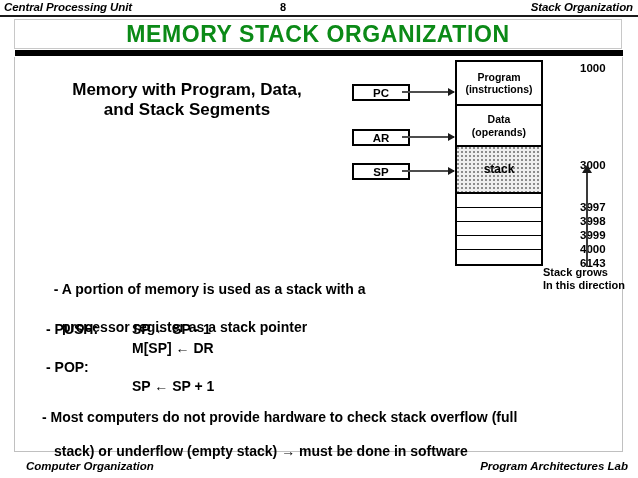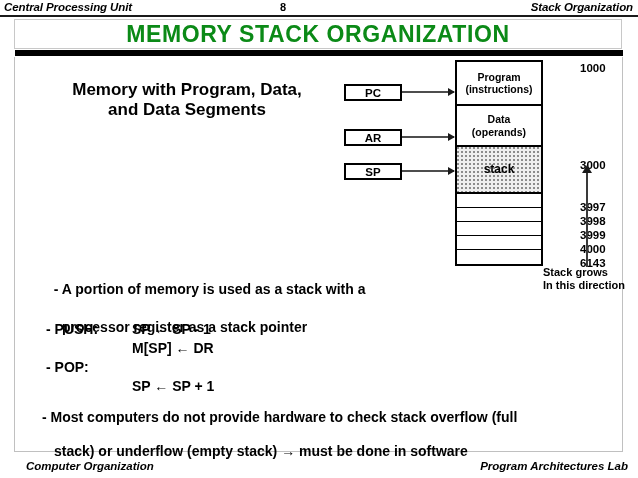--- a/index.html
+++ b/index.html
@@ -93,20 +93,21 @@
     position: absolute;
     width: 58px; height: 17px;
     border: 2px solid #000000;
     background: #ffffff;
     box-sizing: border-box;
     display: flex;
     align-items: center;
     justify-content: center;
     font-size: 11.5px;
     font-weight: bold;
+    margin-left: 8px;
   }
   #reg-pc { left: 344px; top: 84px; }
   #reg-ar { left: 344px; top: 129px; }
   #reg-sp { left: 344px; top: 163px; }
 
   
   .connector {
     position: absolute;
     height: 2px;
     background: #4d4d4d;
@@ -267,21 +268,21 @@
 
 <div class="title-box">
   <div class="title-text">MEMORY  STACK  ORGANIZATION</div>
 </div>
 <div class="title-rule"></div>
 
 <div class="content-frame"></div>
 
 <div class="caption">
   <span>Memory with Program, Data,</span>
-  <span class="ln2">and Data Segments</span>
+  <span class="ln2">and Stack Segments</span>
 </div>
 
 <div class="reg-box" id="reg-pc">
   <span>PC</span>
 </div>
 <div class="reg-box" id="reg-ar">
   <span>AR</span>
 </div>
 <div class="reg-box" id="reg-sp">
   <span>SP</span>

